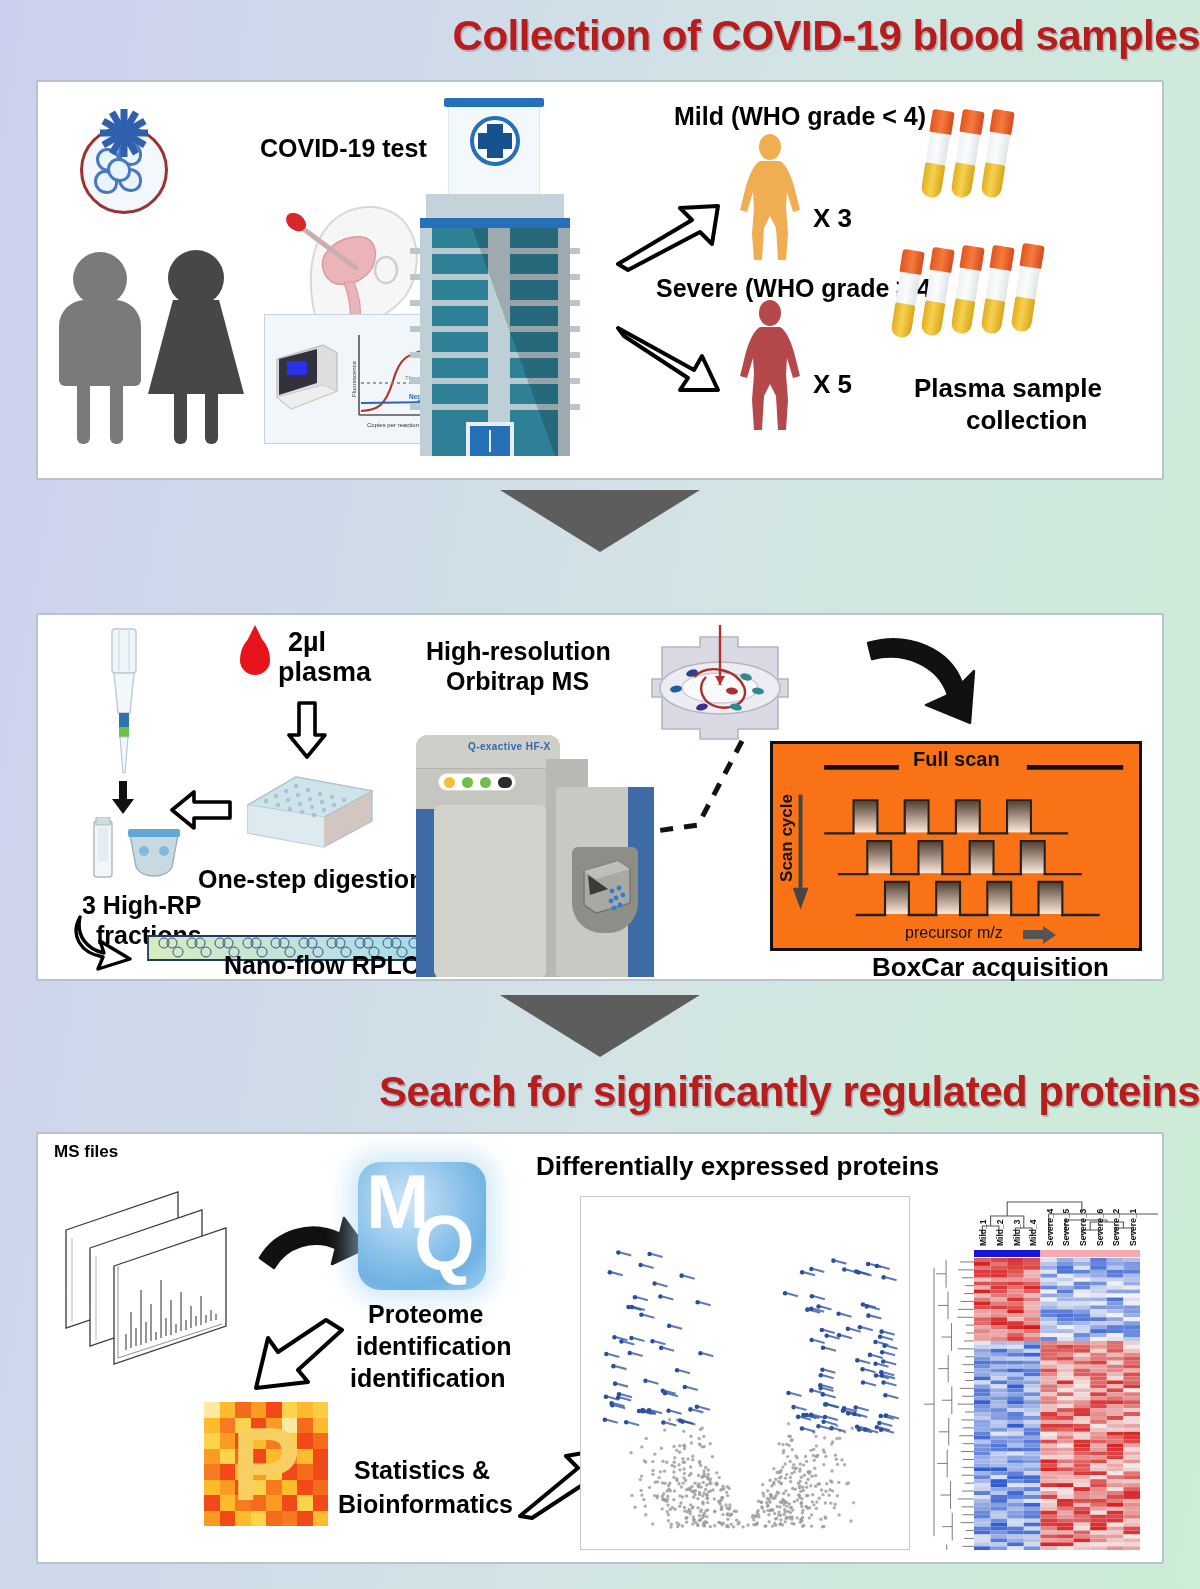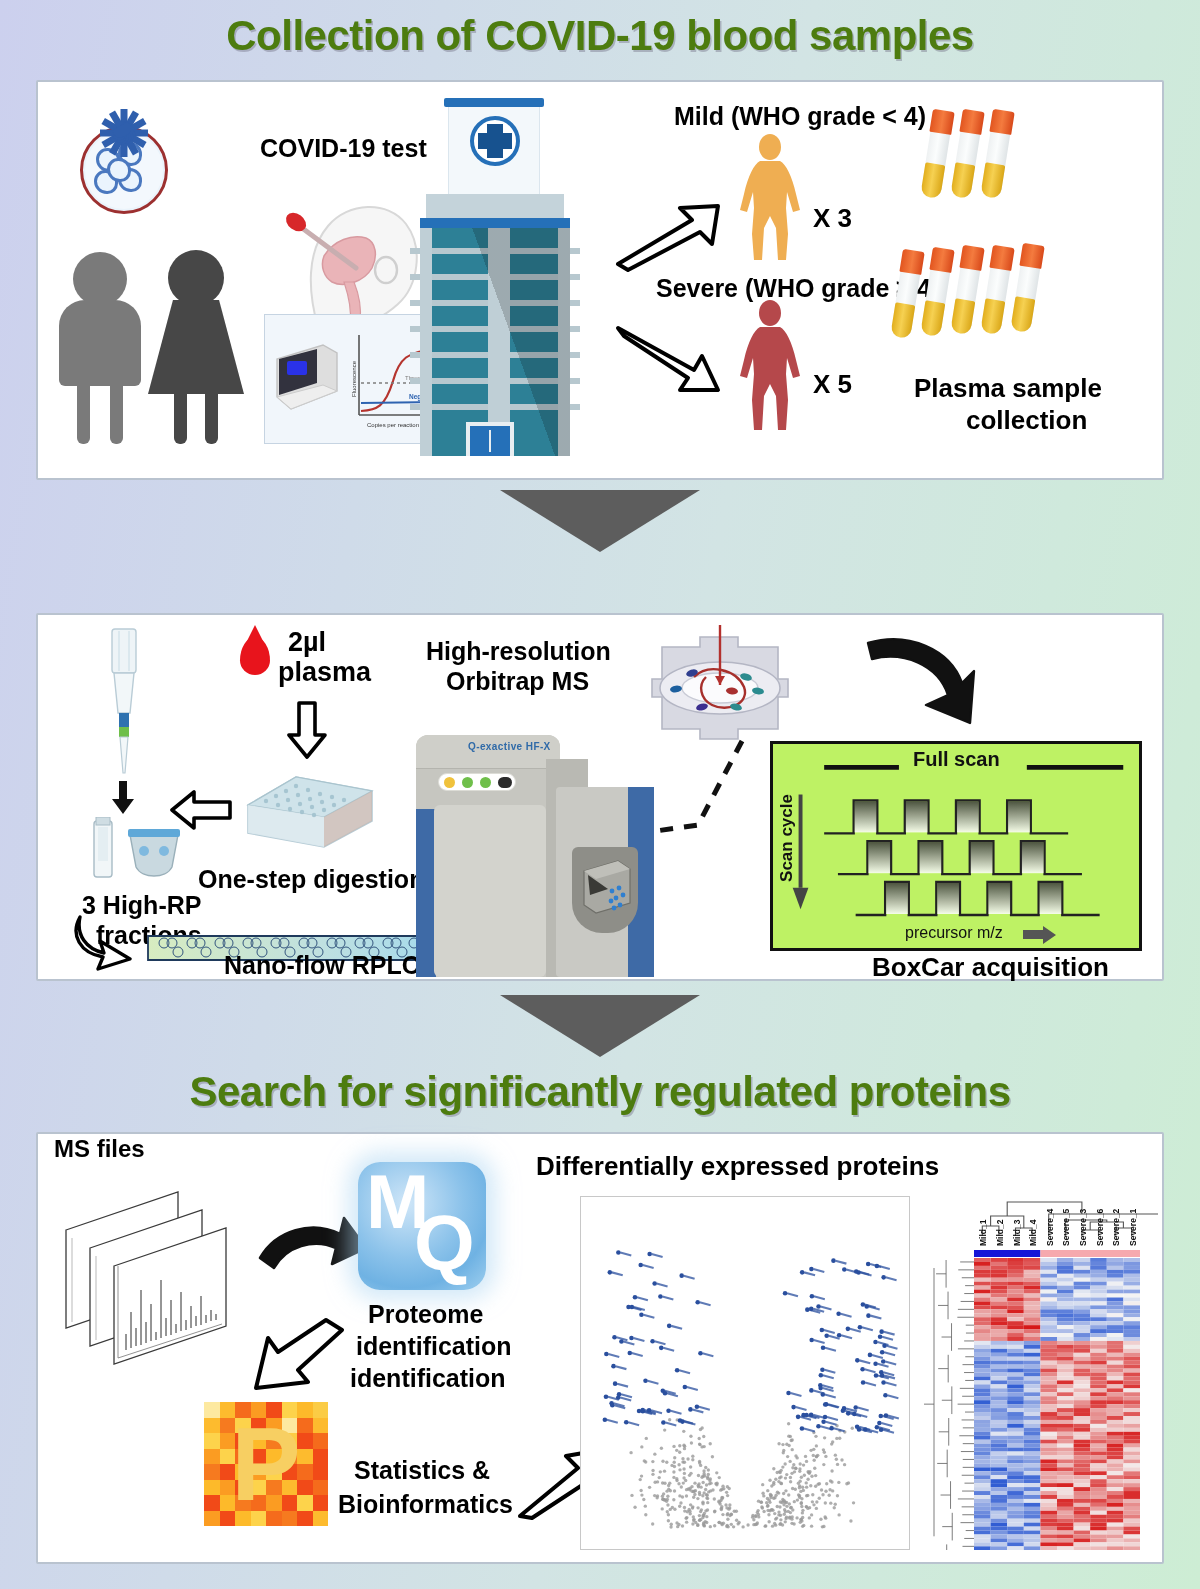--- a/index.html
+++ b/index.html
@@ -5,23 +5,23 @@
   * { box-sizing: border-box; margin: 0; padding: 0; }
   body {
     width: 1200px; height: 1589px;
     font-family: "Liberation Sans", sans-serif;
     background: linear-gradient(100deg, #ccd0ee 0%, #cfdbe9 30%, #d2e4e4 55%, #cfe9dc 78%, #cdedd4 100%);
     overflow: hidden; position: relative;
   }
   .stage { position: absolute; inset: 0; }
 
   .section-title {
-    text-align: center;
+    text-align: right;
     font-weight: bold;
-    color: #4d7c0f;
+    color: #b91c1c;
     letter-spacing: -0.5px;
     text-shadow: 1.5px 1.5px 0 rgba(120,120,140,.45);
     white-space: nowrap;
   }
   .panel {
     position: absolute;
     background: #fff;
     border: 2px solid #b9c3cf;
     border-radius: 2px;
   }
@@ -58,21 +58,21 @@
   .tube .fluid { position:absolute; left:1px; right:1px; bottom:0; height:34px; background:linear-gradient(90deg,#e2ae1c,#f6d152 45%,#d9a617); border-radius:2px 2px 11px 11px; }
 
   .blk-arrow { position:absolute; }
 
   
   .qpcr { position:absolute; background:#f1f6fb; border:1.5px solid #c6d4e2; }
   .droplet { position:absolute; width:30px; height:38px; background:#e8141c; border-radius:50% 50% 50% 50% / 62% 62% 38% 38%; transform: rotate(0deg); }
   .droplet::before { content:""; position:absolute; left:50%; top:-12px; transform:translateX(-50%); border-left:8px solid transparent; border-right:8px solid transparent; border-bottom:16px solid #e8141c; }
 
   .ms-box { position:absolute; }
-  .boxcar { position:absolute; border:3px solid #111; background:#bef264; }
+  .boxcar { position:absolute; border:3px solid #111; background:#f97316; }
 
   .rplc { position:absolute; height:30px; }
   .mq-logo { position:absolute; width:128px; height:128px; border-radius:22px;
     background: radial-gradient(circle at 38% 32%, #cfe6f8 0%, #8bc2ea 48%, #6fb2e3 72%, #9ecfef 100%);
     box-shadow: 0 0 22px 10px rgba(175,215,243,.55); }
   .mq-logo span { position:absolute; color:#fff; font-weight:bold; font-family:"Liberation Sans",sans-serif; }
   .p-logo { position:absolute; width:124px; height:124px; display:grid; grid-template-columns:repeat(8,1fr); grid-template-rows:repeat(8,1fr); }
   .p-logo i { display:block; }
   .p-logo b { position:absolute; inset:0; display:flex; align-items:center; justify-content:center;
      color:#f7cf62; font-size:104px; font-weight:bold; line-height:1; font-family:"Liberation Sans",sans-serif; }
@@ -487,21 +487,21 @@
     </div>
     <div class="lbl" style="left:834px;top:338px;font-size:26px;">BoxCar acquisition</div>
   </div>
 
   <div class="big-arrow" style="left:500px;top:995px;"></div>
 
   <div class="section-title" style="position:absolute;left:0;top:1068px;width:1200px;font-size:42px;">Search for significantly regulated proteins</div>
 
   <div class="panel" style="left:36px;top:1132px;width:1128px;height:432px;">
 
-    <div class="lbl" style="left:16px;top:2px;font-size:24px;">MS files</div>
+    <div class="lbl" style="left:16px;top:8px;font-size:17px;">MS files</div>
 
     <svg style="position:absolute;left:22px;top:38px;" width="200" height="210" viewBox="0 0 200 210">
       <g stroke="#3a3a3a" stroke-width="1.3" fill="#fff">
         <path d="M6 58 L118 20 L118 118 L6 156 Z"></path>
         <path d="M30 76 L142 38 L142 136 L30 174 Z"></path>
         <path d="M54 94 L166 56 L166 154 L54 192 Z"></path>
       </g>
       <g stroke="#777" stroke-width=".8">
         <line x1="58" y1="94" x2="58" y2="186"></line>
           <line x1="58" y1="186" x2="162" y2="152"></line>

